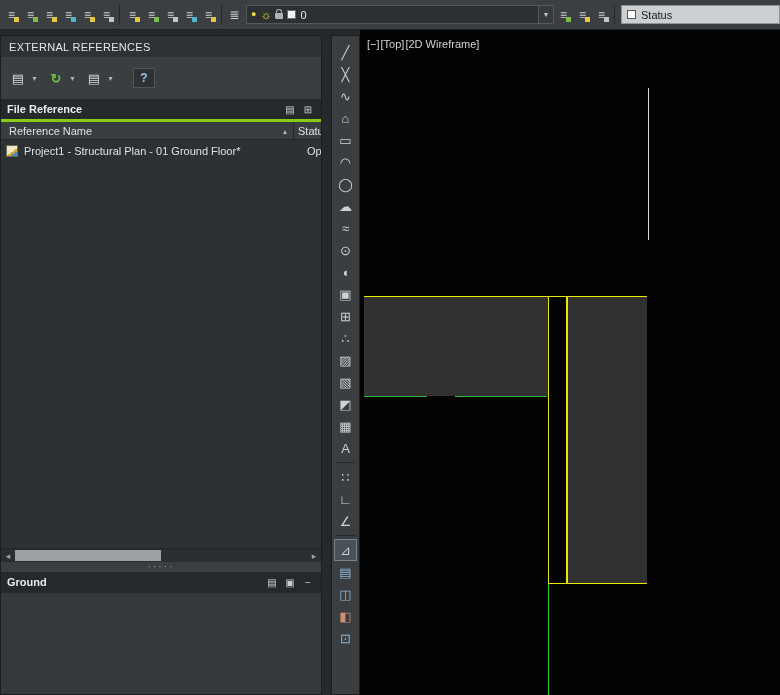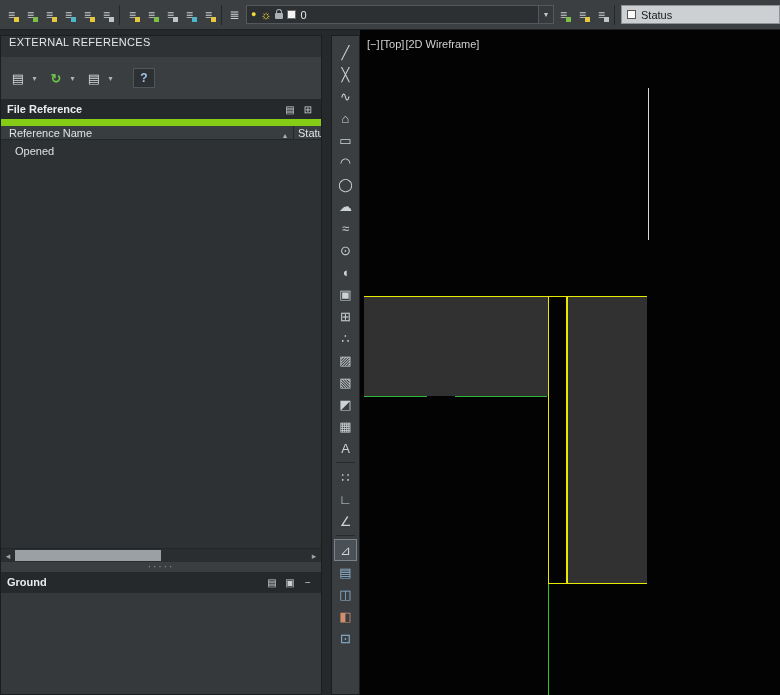--- a/index.html
+++ b/index.html
@@ -47,41 +47,41 @@
   }
   .color-combo .swatch{ background:#fbfbfb; border:1px solid #565656; }
 
   
   .palette{
     position:absolute; left:0; top:35px; width:322px; height:660px;
     background:#3a3e41; border:1px solid #1b1d1f;
     display:flex; flex-direction:column;
   }
   .palette-title{
-    height:21px; flex:none; background:#2e3235; display:flex; 
+    height:21px; flex:none; background:#2e3235; display:flex; align-items:center;
     padding-left:8px; color:#e2e6e8; font-size:11px; letter-spacing:.3px;
   }
   .palette-toolbar{ height:42px; flex:none; display:flex; align-items:center; padding-left:6px; }
   .pt-btn{ height:24px; min-width:22px; display:flex; align-items:center; justify-content:center; }
   .pt-icon{ font-size:13px; color:#d6dadc; line-height:1; }
   .pt-icon.refresh{ color:#6cc24a; font-weight:bold; }
   .pt-fly{ width:11px; height:24px; display:flex; align-items:center; justify-content:center;
     font-size:8px; color:#aeb3b6; margin-right:5px; }
   .pt-btn.help{ background:#2d3134; border:1px solid #505559; width:20px; height:20px; margin-left:12px; }
   .pt-btn.help .pt-icon{ color:#9fc6e8; font-size:12px; font-weight:bold; }
 
   .section-header{
     height:20px; flex:none; background:#26292c; display:flex; align-items:center; padding:0 6px;
   }
   .section-header .t{ color:#e8ecee; font-size:11px; font-weight:bold; }
   .hdr-icons{ margin-left:auto; display:flex; gap:4px; align-items:center; }
   .hdr-icon{ width:14px; height:14px; display:flex; align-items:center; justify-content:center;
     color:#c9ced1; font-size:10px; }
 
-  .col-header{ height:21px; flex:none; background:#383d40; border-top:7px solid #84cc16;
+  .col-header{ height:21px; flex:none; background:#383d40; border-top:3px solid #84cc16;
     border-bottom:1px solid #24272a; display:flex; }
   .col-name{ width:292px; flex:none; position:relative; display:flex; align-items:center;
     padding-left:8px; color:#dfe3e5; font-size:11px; }
   .col-name .sort{ position:absolute; right:6px; top:5px; font-size:8px; color:#aeb3b6; }
   .col-status{ flex:1; border-left:1px solid #24272a; display:flex; align-items:center;
     padding-left:4px; color:#dfe3e5; font-size:11px; white-space:nowrap; overflow:hidden; }
 
   .list{ flex:1; background:#2d3133; overflow:hidden; }
   .list-row{ height:22px; display:flex; align-items:center; }
   .row-name{ width:292px; flex:none; display:flex; align-items:center; gap:6px;
@@ -248,20 +248,24 @@
       <span>Reference Name</span>
       <span class="sort">▴</span>
     </div>
     <div class="col-status">
       <span>Status</span>
     </div>
   </div>
 
   <div class="list">
     <div class="list-row">
+      <div class="row-name">
+        <span class="file-icon"></span>
+        <span>Project1 - Structural Plan - 01 Ground Floor*</span>
+      </div>
       <div class="row-status">
         <span>Opened</span>
       </div>
     </div>
   </div>
 
   <div class="h-scroll">
     <span class="arrow">◂</span>
     <span class="track">
       <span class="thumb"></span>

